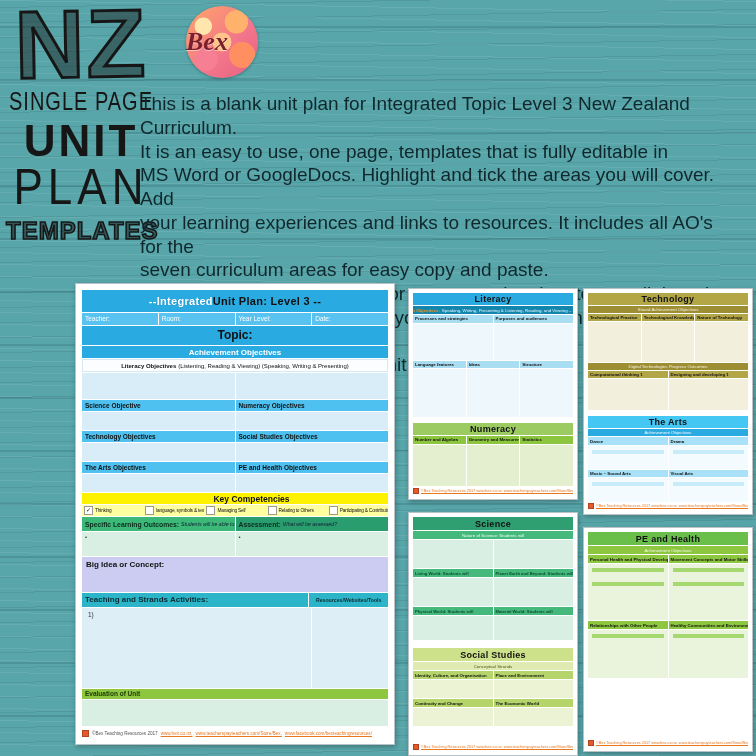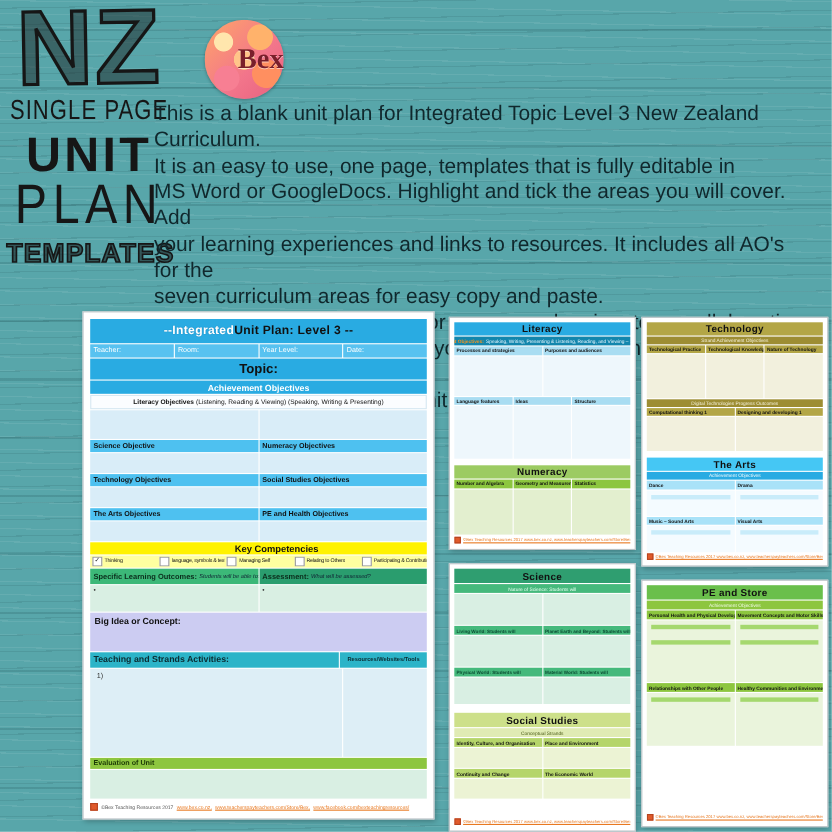--- a/index.html
+++ b/index.html
@@ -14,29 +14,29 @@
   
   .logoblock{position:absolute;left:6px;top:0;width:150px;text-align:center;color:#161616;}
   .nz{font-size:96px;font-weight:800;line-height:.92;letter-spacing:2px;
       color:rgba(22,22,22,.45);-webkit-text-stroke:3px #161616;transform:rotate(-1deg);}
   .singlepage{font-size:20px;letter-spacing:1px;margin-top:2px;transform:scaleY(1.25);color:#161616;}
   .unitword{font-size:44px;font-weight:800;letter-spacing:3px;margin-top:6px;line-height:1;}
   .planword{font-size:44px;font-weight:100;letter-spacing:5px;line-height:1;margin-top:2px;transform:scaleY(1.15);}
   .templatesword{font-size:24px;font-weight:800;letter-spacing:1px;margin-top:8px;
       color:rgba(22,22,22,.55);-webkit-text-stroke:1.5px #161616;}
   
-  .avatar{position:absolute;left:186px;top:18px;width:72px;height:72px;border-radius:50%;
+  .avatar{position:absolute;left:186px;top:6px;width:72px;height:72px;border-radius:50%;
     background:
       radial-gradient(circle at 24% 28%, #ffe6ad 0 11%, rgba(0,0,0,0) 12%),
       radial-gradient(circle at 70% 22%, #ffb26b 0 15%, rgba(0,0,0,0) 16%),
       radial-gradient(circle at 78% 68%, #ff8f60 0 17%, rgba(0,0,0,0) 18%),
       radial-gradient(circle at 28% 74%, #f77f93 0 15%, rgba(0,0,0,0) 16%),
       radial-gradient(circle at 50% 50%, #ffc489 0 18%, rgba(0,0,0,0) 19%),
       linear-gradient(135deg,#ffa668,#f2758b 60%,#e7617e);
-    display:flex;align-items:center;justify-content:flex-end;box-shadow:0 1px 3px rgba(0,0,0,.3);}
+    display:flex;align-items:center;justify-content:flex-start;box-shadow:0 1px 3px rgba(0,0,0,.3);font-style:italic;}
   .avatar span{font-family:"Liberation Serif",serif;font-weight:bold;font-size:26px;color:#7a1f2b;
     text-shadow:0 1px 0 rgba(255,255,255,.5);}
   
   .links{position:absolute;left:283px;top:12px;font-size:17.5px;line-height:1.5;color:#14313a;}
   .desc{position:absolute;left:140px;top:92px;width:598px;font-size:19px;line-height:1.25;
     color:#10282d;white-space:pre-line;}
   
   .page{position:absolute;background:#fff;border:1px solid #b9c2c6;box-sizing:border-box;
     box-shadow:1px 2px 5px rgba(0,0,0,.28);display:flex;flex-direction:column;}
   .row{display:flex;gap:1px;margin-bottom:1px;}
@@ -420,21 +420,21 @@
       <div class="mtx"></div>
       <div class="mtx"></div>
     </div>
     <div class="spfooter">
       <span class="flogo"></span>
       <span>©Bex Teaching Resources 2017 www.bex.co.nz, www.teacherspayteachers.com/Store/Bex, www.facebook.com/bexteachingresources/</span>
     </div>
   </div>
 
   <div class="page sp p-pe">
-    <div class="sp-title c-pe-title">PE and Store</div>
+    <div class="sp-title c-pe-title">PE and Health</div>
     <div class="sp-band c-pe-band">Achievement Objectives</div>
     <div class="row sp-hdr c-pe-hdr">
       <div>Personal Health and Physical Development</div>
       <div>Movement Concepts and Motor Skills</div>
     </div>
     <div class="row sp-body c-pe-body" style="height:56px;">
       <div class="mtx">
           <div class="sb sb-green"></div>
           <div class="sb sb-green" style="margin-top:10px;"></div>
         </div>

